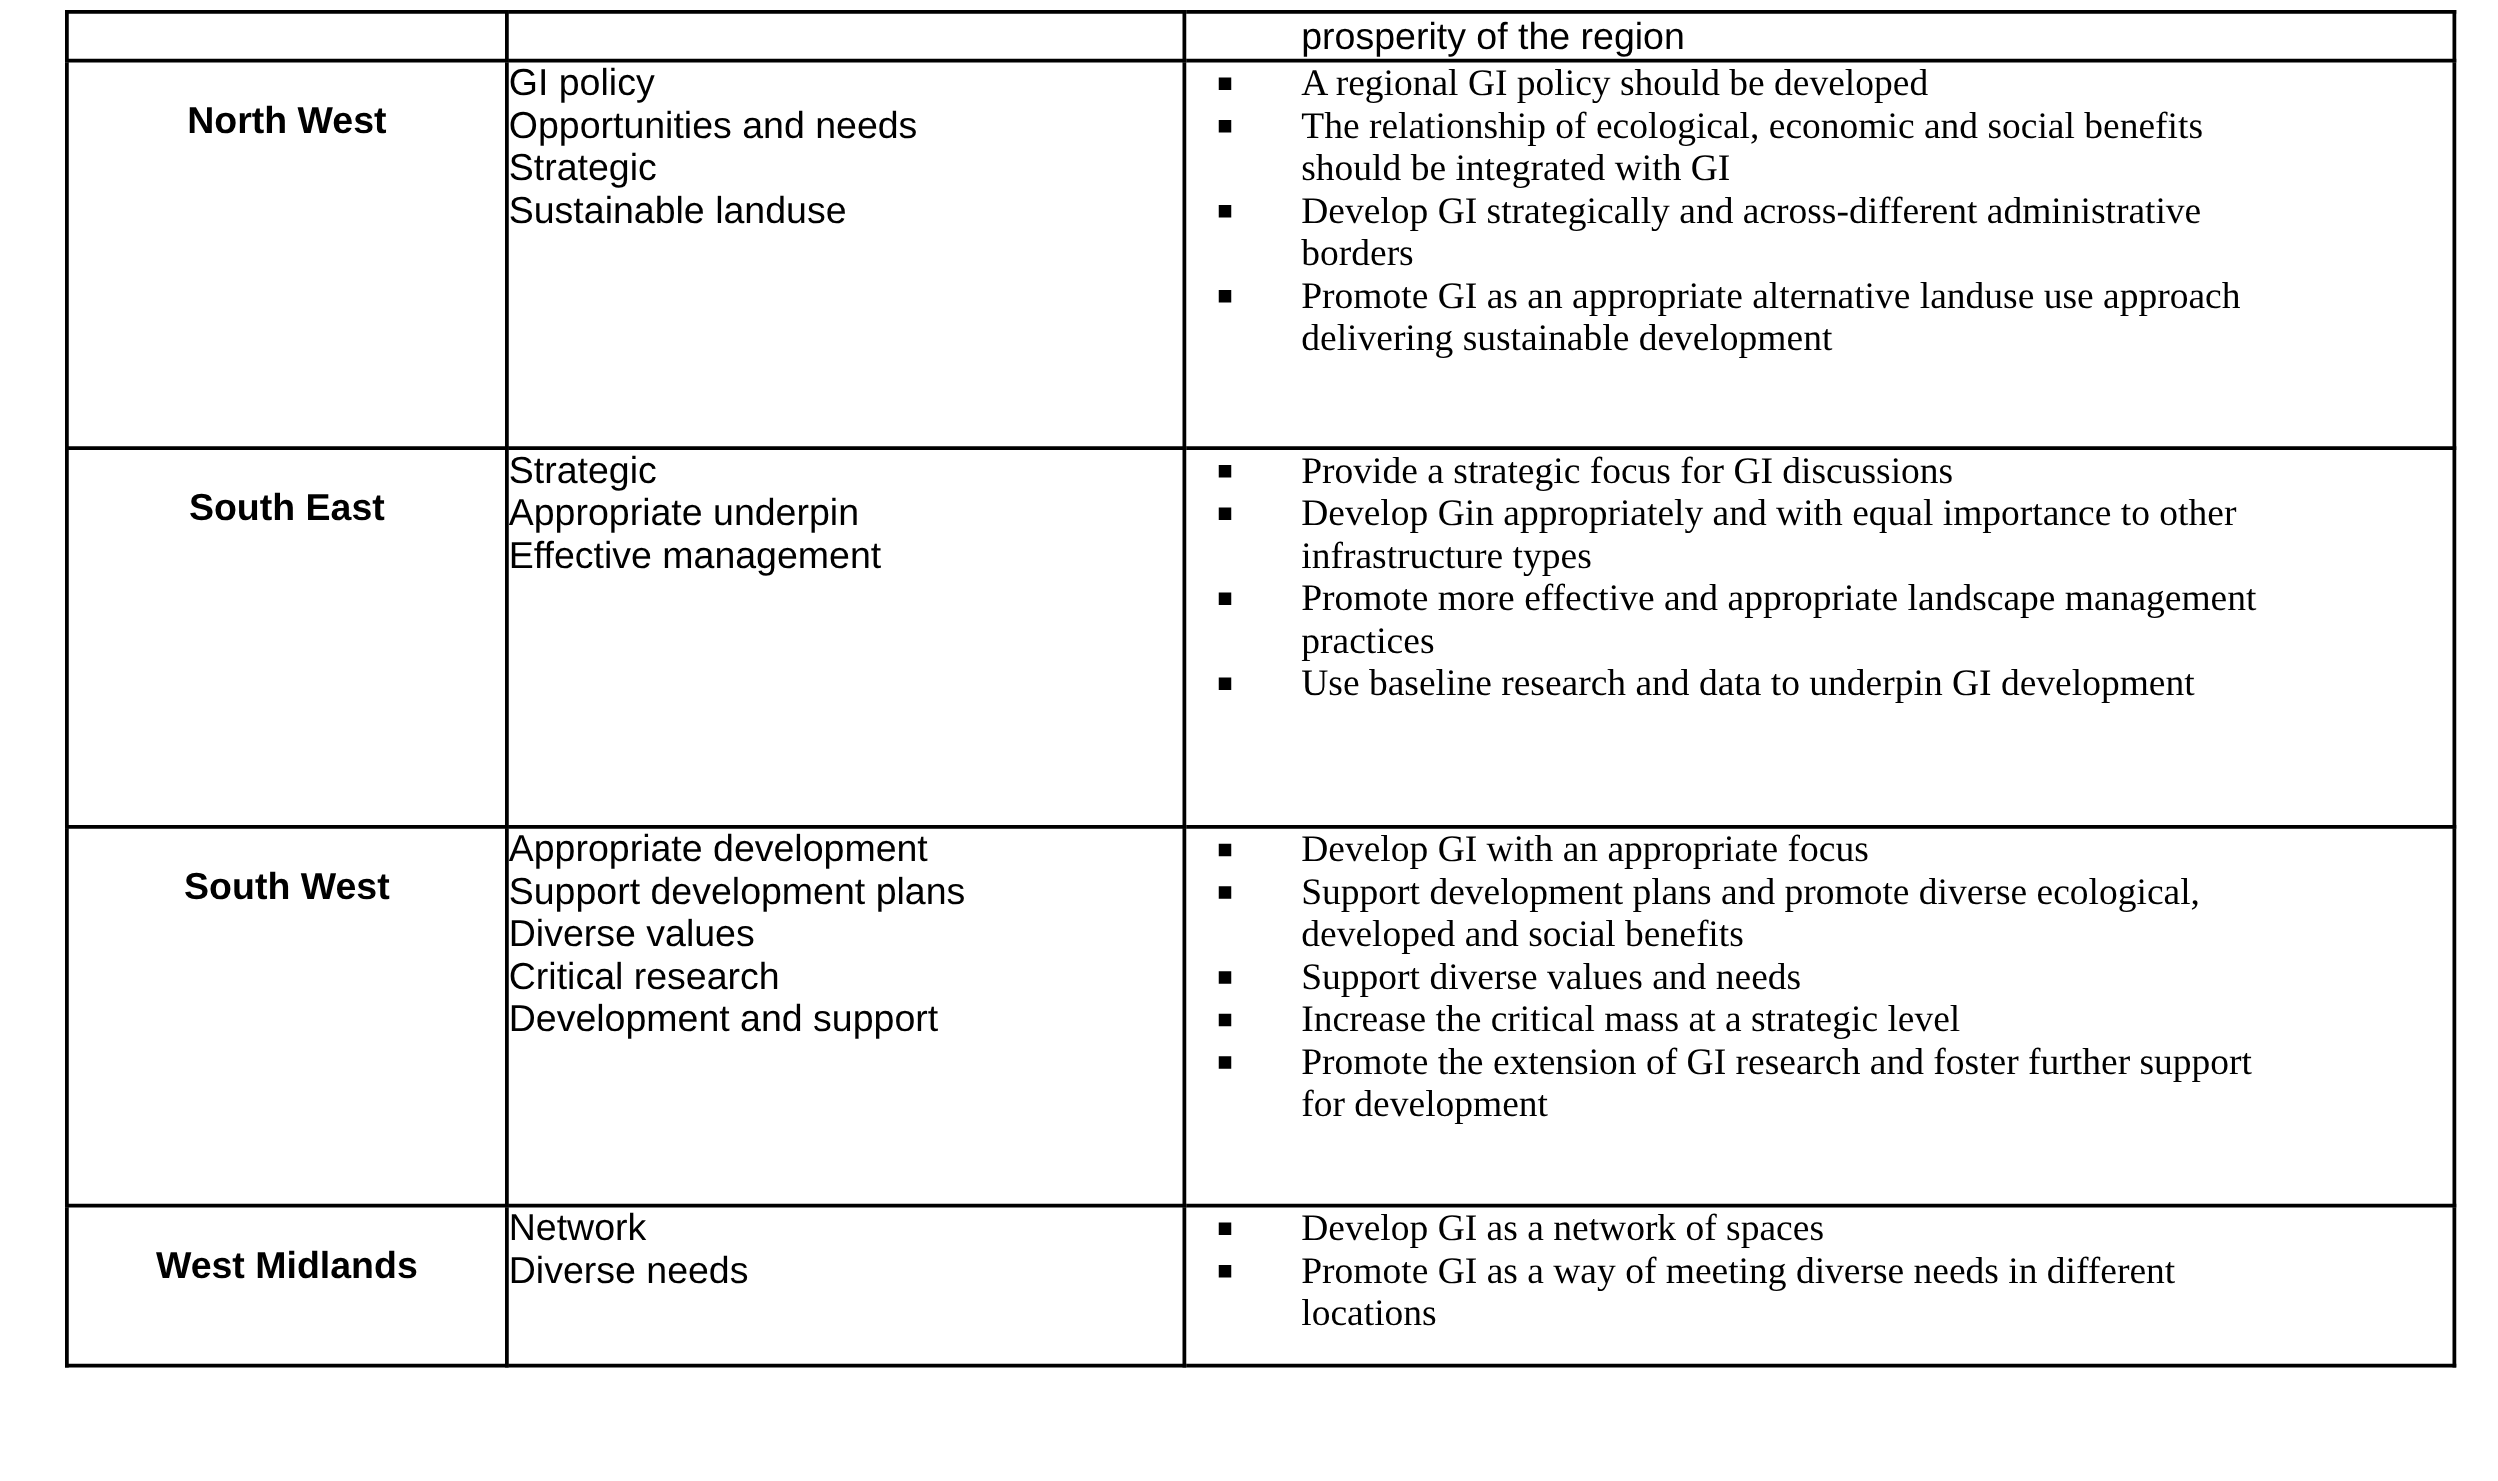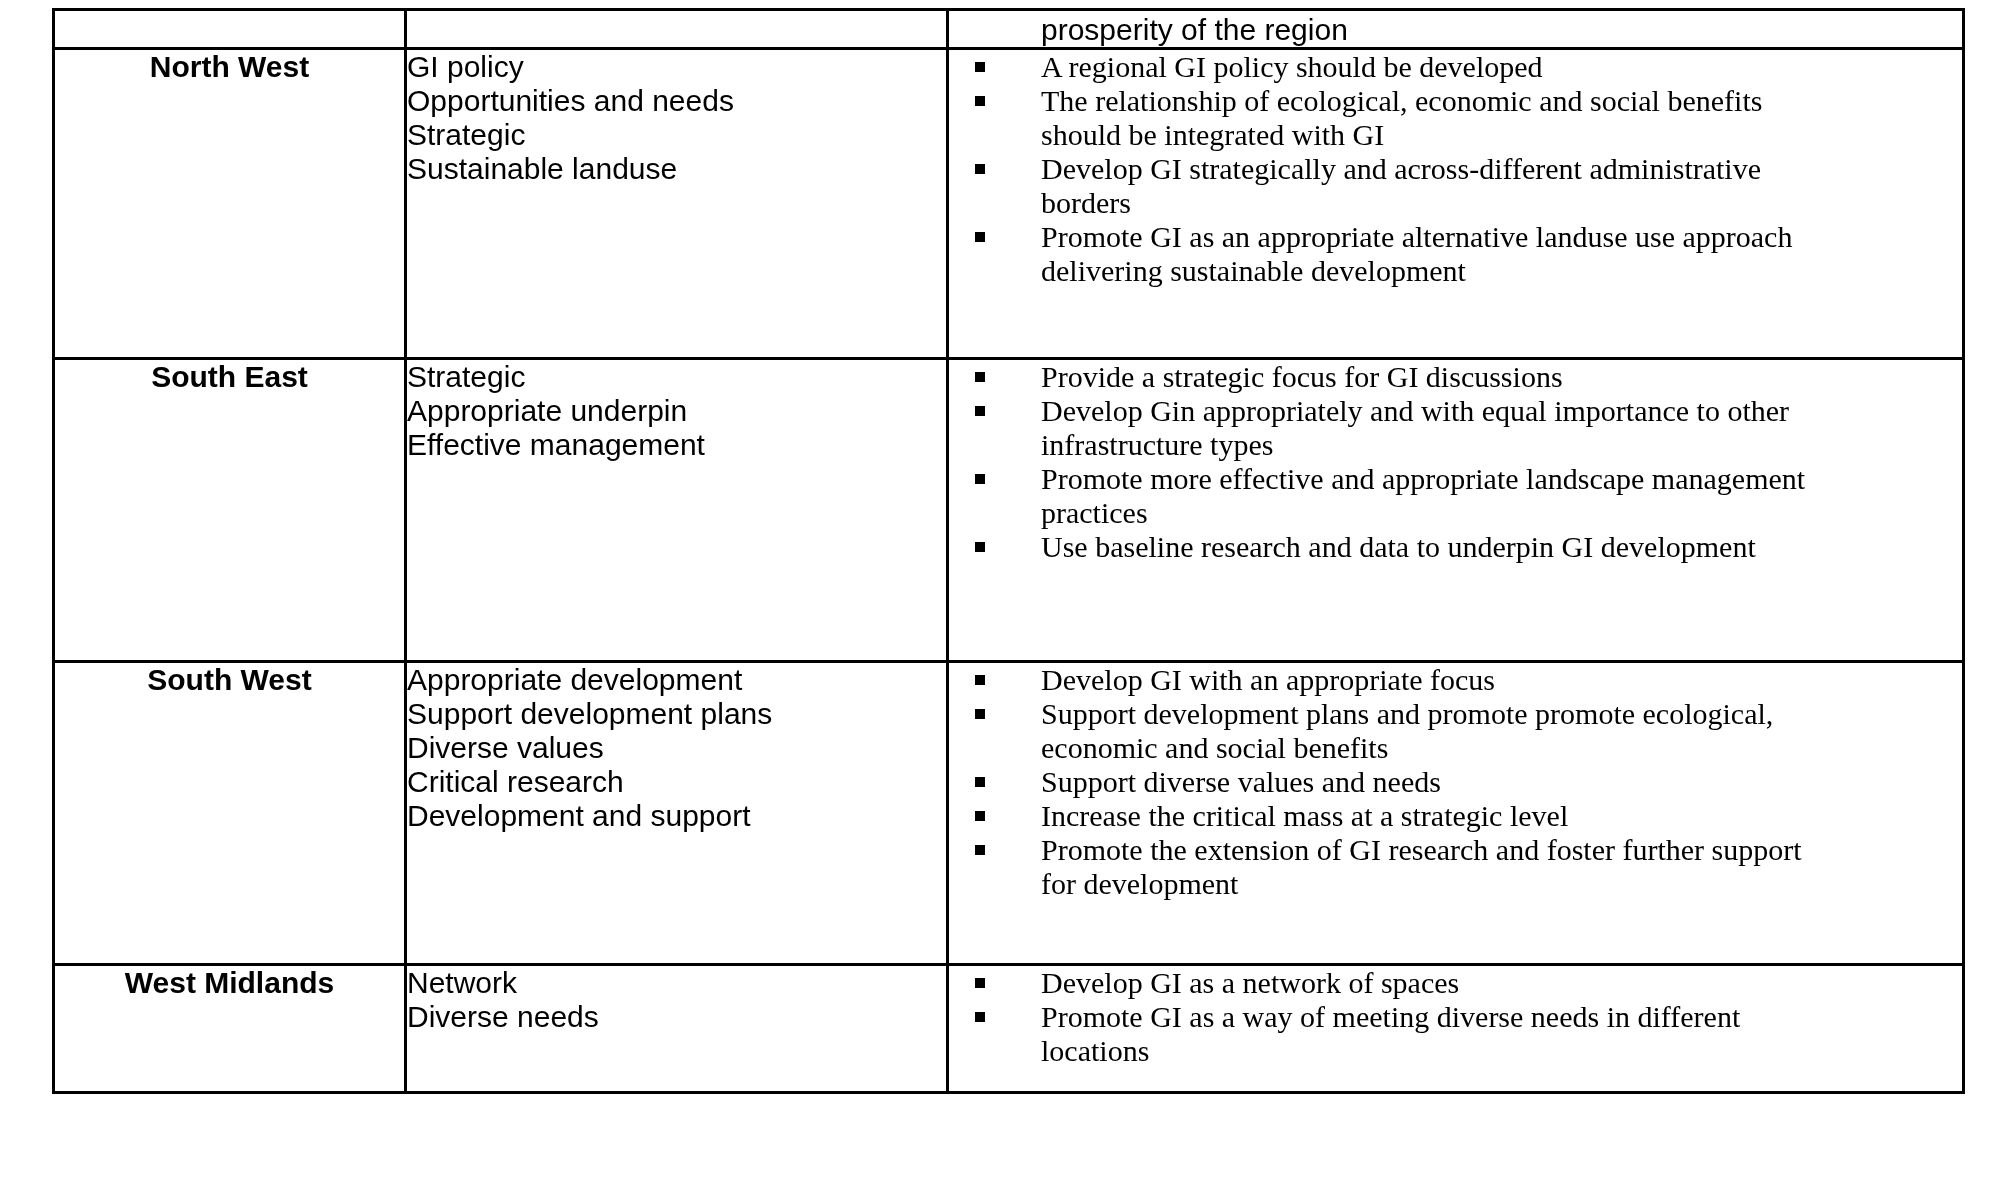--- a/index.html
+++ b/index.html
@@ -32,21 +32,21 @@
   tr.r-wm    { height: 128px; }
   tr.r-yh    { height: 78px;  }
 
   .region-cell {
     text-align: center;
     font-weight: bold;
     font-size: 30px;
     line-height: 34px;
     padding-top: 4px;
   }
-  .region-line { white-space: nowrap; }
+  .region-line { white-space: nowrap; margin-top: 30px; }
 
   .themes-cell {
     padding: 4px 8px 0 20px;
     font-size: 30px;
     line-height: 34px;
   }
   .theme-line { white-space: nowrap; }
 
   .recs-cell { padding-top: 4px; }
   .bullet-item {
@@ -224,21 +224,21 @@
               <span class="bullet-marker">
                 <span class="bullet-square"></span>
               </span>
               <span class="bullet-text">Develop GI with an appropriate focus</span>
             </div>
 
             <div class="bullet-item">
               <span class="bullet-marker">
                 <span class="bullet-square"></span>
               </span>
-              <span class="bullet-text">Support development plans and promote promote ecological, economic and social benefits</span>
+              <span class="bullet-text">Support development plans and promote diverse ecological, developed and social benefits</span>
             </div>
 
             <div class="bullet-item">
               <span class="bullet-marker">
                 <span class="bullet-square"></span>
               </span>
               <span class="bullet-text">Support diverse values and needs</span>
             </div>
 
             <div class="bullet-item">

